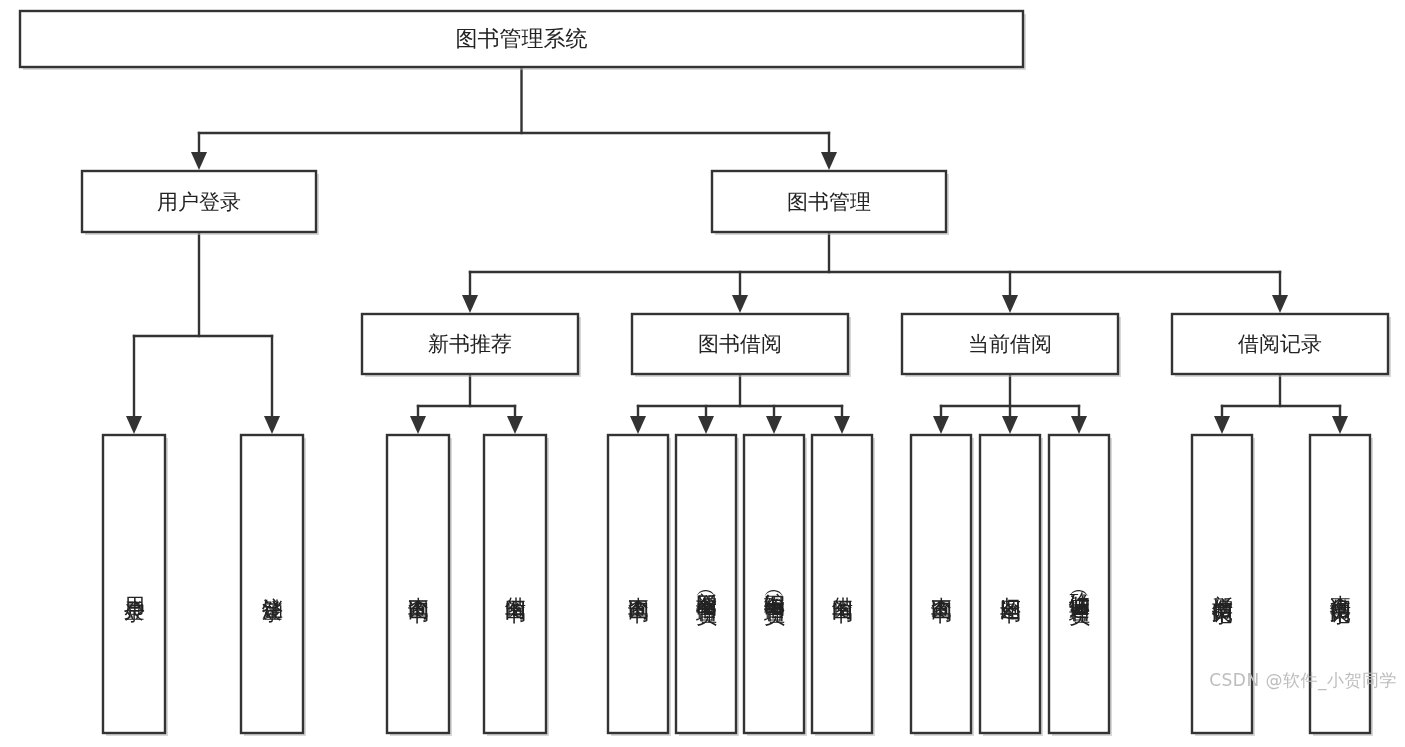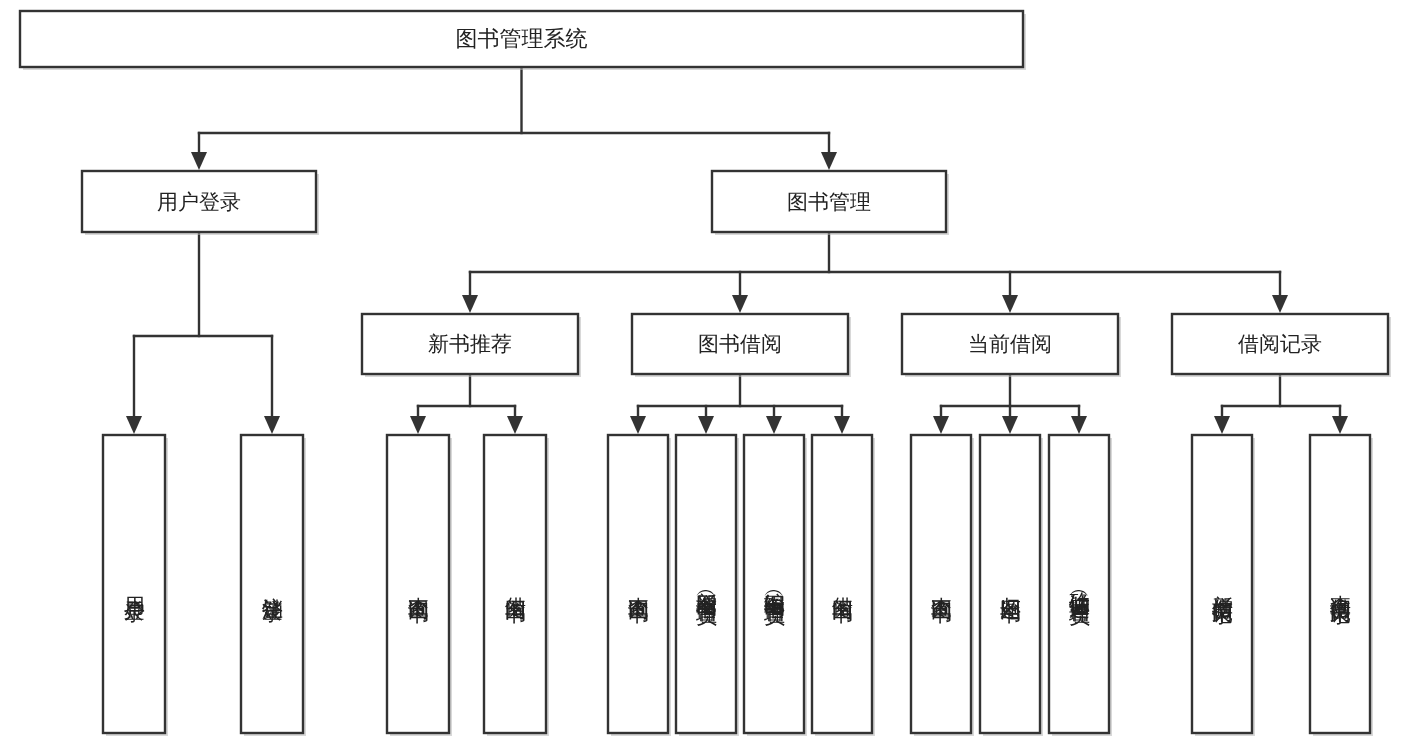--- a/index.html
+++ b/index.html
@@ -228,13 +228,14 @@
       <div class="vert-label-wrap" style="left: 1049px; top: 435px; width: 60px; height: 298px;">
         <span class="vert-label">确认归还（管理员）</span>
       </div>
       <div class="vert-label-wrap" style="left: 1192px; top: 435px; width: 60px; height: 298px;">
         <span class="vert-label">新增借阅记录</span>
       </div>
       <div class="vert-label-wrap" style="left: 1310px; top: 435px; width: 60px; height: 298px;">
         <span class="vert-label">查询借阅记录</span>
       </div>
     </div>
+  <div id="watermark">CSDN @软件_小贺同学</div>
 </div>
 
 </body></html>

